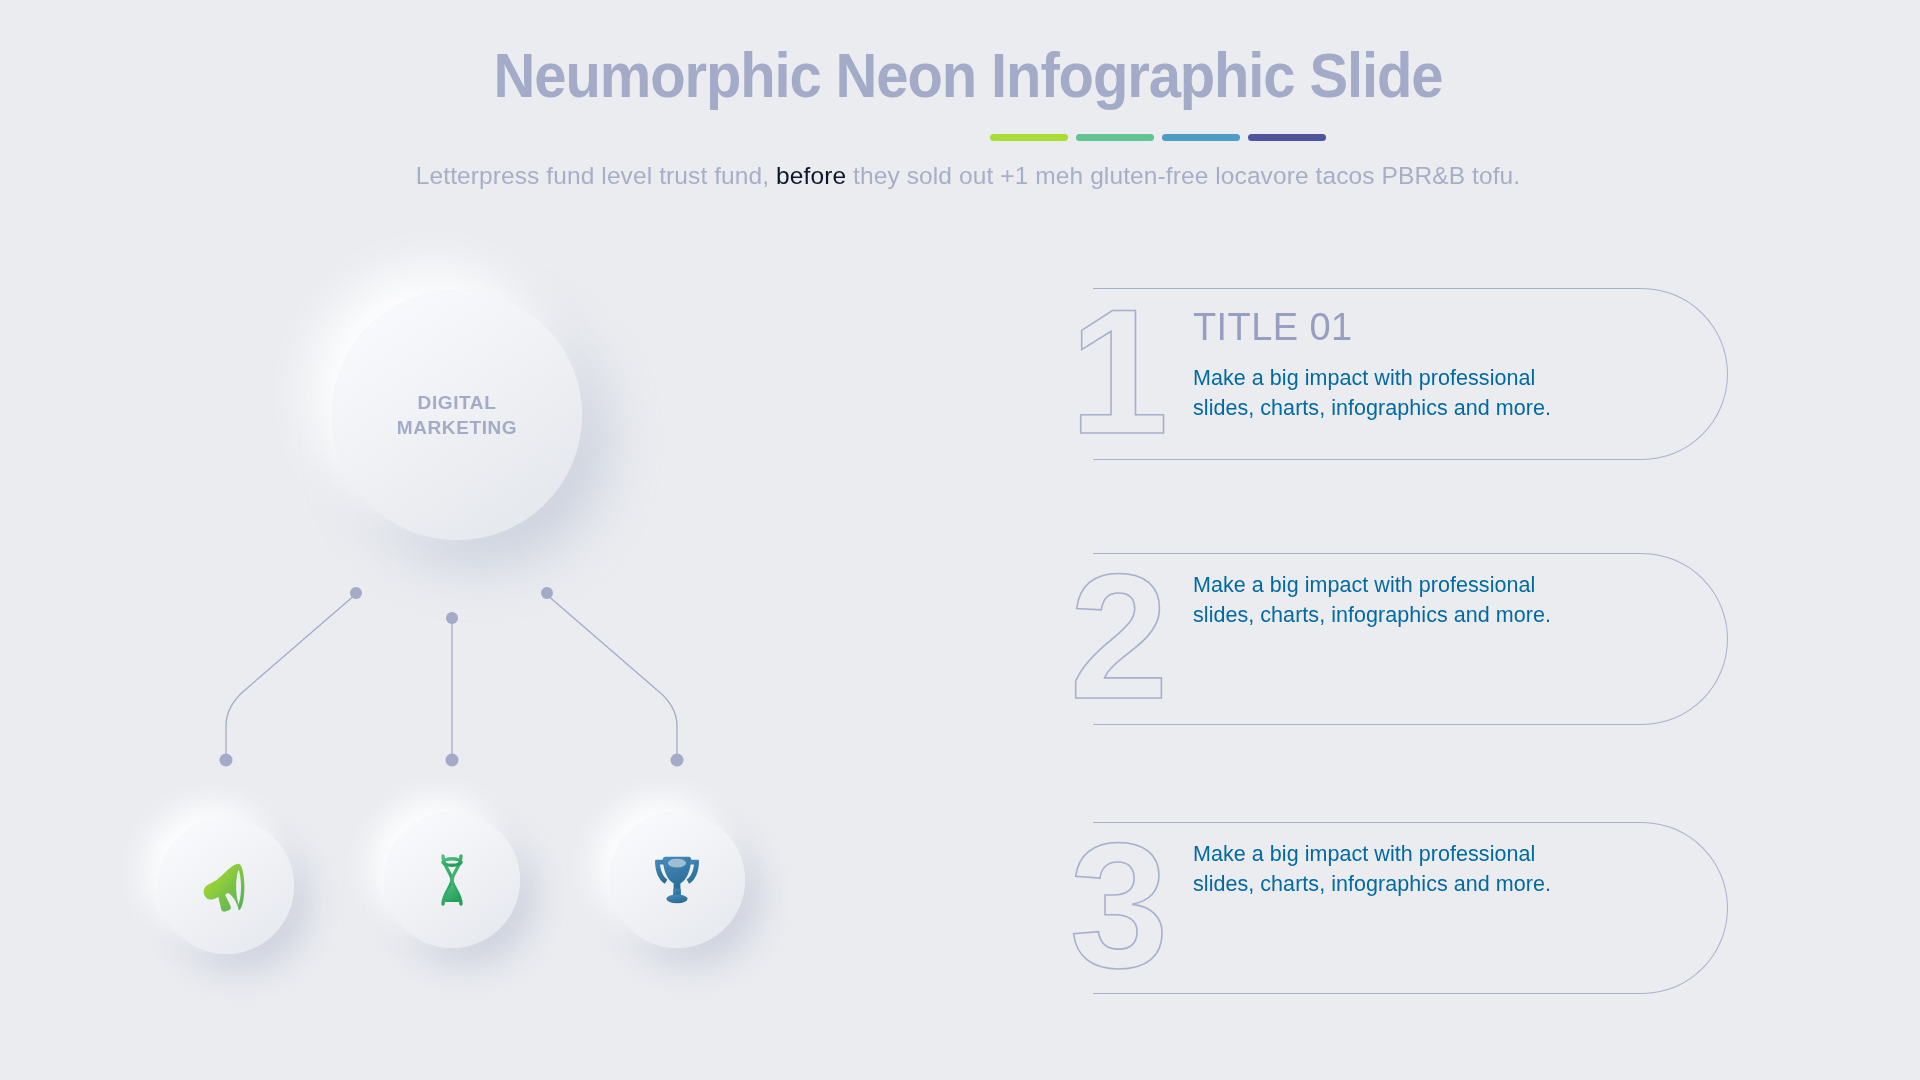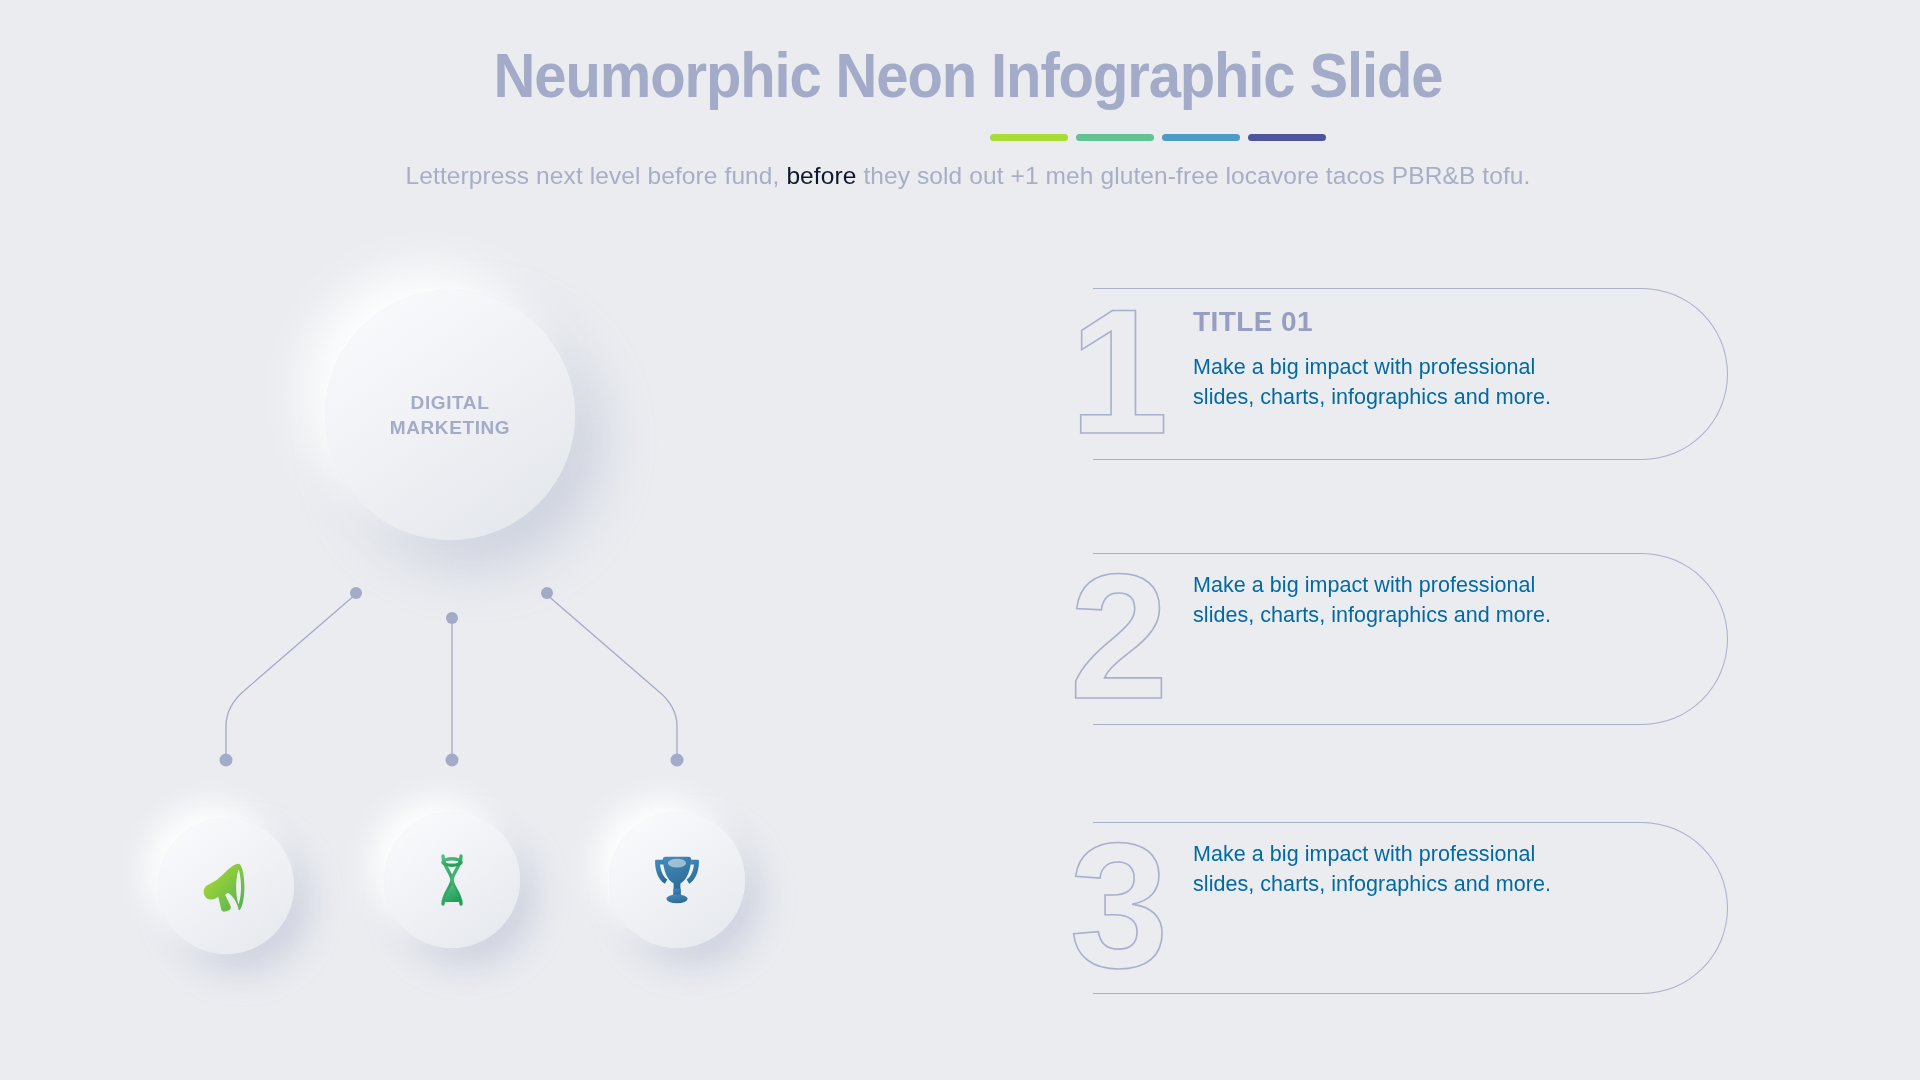--- a/index.html
+++ b/index.html
@@ -63,21 +63,21 @@
     font-size: 24.5px;
     color: #a8aec6;
     letter-spacing: 0.1px;
     white-space: nowrap;
   }
   .subtitle .hl { color: #a3d53a; }
 
   
   .hub {
     position: absolute;
-    left: 325px;
+    left: 332px;
     top: 290px;
     width: 250px;
     height: 250px;
     border-radius: 50%;
     background: linear-gradient(145deg, #fbfcfe, #e2e5ea);
     box-shadow:
       -22px -22px 48px rgba(255,255,255,0.95),
       24px 26px 54px rgba(163,171,196,0.42),
       inset 0 0 0 rgba(0,0,0,0);
     display: flex;
@@ -159,22 +159,22 @@
     letter-spacing: -2px;
     user-select: none;
   }
   .card-body {
     position: absolute;
     left: 130px;
     top: 18px;
     width: 480px;
   }
   .card-title {
-    font-size: 28px;
-    font-weight: 700;
+    font-size: 38px;
+    font-weight: 400;
     color: #979ec2;
     letter-spacing: 0.4px;
     margin-bottom: 15px;
   }
   .card-text {
     font-size: 21.5px;
     color: #0369a1;
     line-height: 1.38;
     letter-spacing: 0.05px;
   }
@@ -186,21 +186,21 @@
 
   <div class="header">
     <div class="title">Neumorphic Neon Infographic Slide</div>
     <div class="accent-bars">
       <div class="accent-bar" style="background: rgb(169, 221, 54);"></div>
       <div class="accent-bar" style="background: rgb(98, 194, 148);"></div>
       <div class="accent-bar" style="background: rgb(77, 156, 196);"></div>
       <div class="accent-bar" style="background: rgb(79, 84, 156);"></div>
     </div>
     <div class="subtitle">
-      <span>Letterpress next level before fund, </span><span class="hl" style="color: #0f172a;">before</span><span> they sold out +1 meh gluten-free locavore tacos PBR&amp;B tofu.</span>
+      <span>Letterpress fund level trust fund, </span><span class="hl" style="color: #0f172a;">before</span><span> they sold out +1 meh gluten-free locavore tacos PBR&amp;B tofu.</span>
     </div>
   </div>
 
   <svg id="connectors" viewBox="0 0 960 1080">
     <g fill="none" stroke="#a3abc8" stroke-width="1.3">
       <path d="M 356 594 L 245 690 Q 226 706 226 726 L 226 760"></path>
       <path d="M 452 618 L 452 760"></path>
       <path d="M 546 594 L 657 690 Q 677 706 677 726 L 677 760"></path>
     </g>
     <g fill="#a3abc8">

